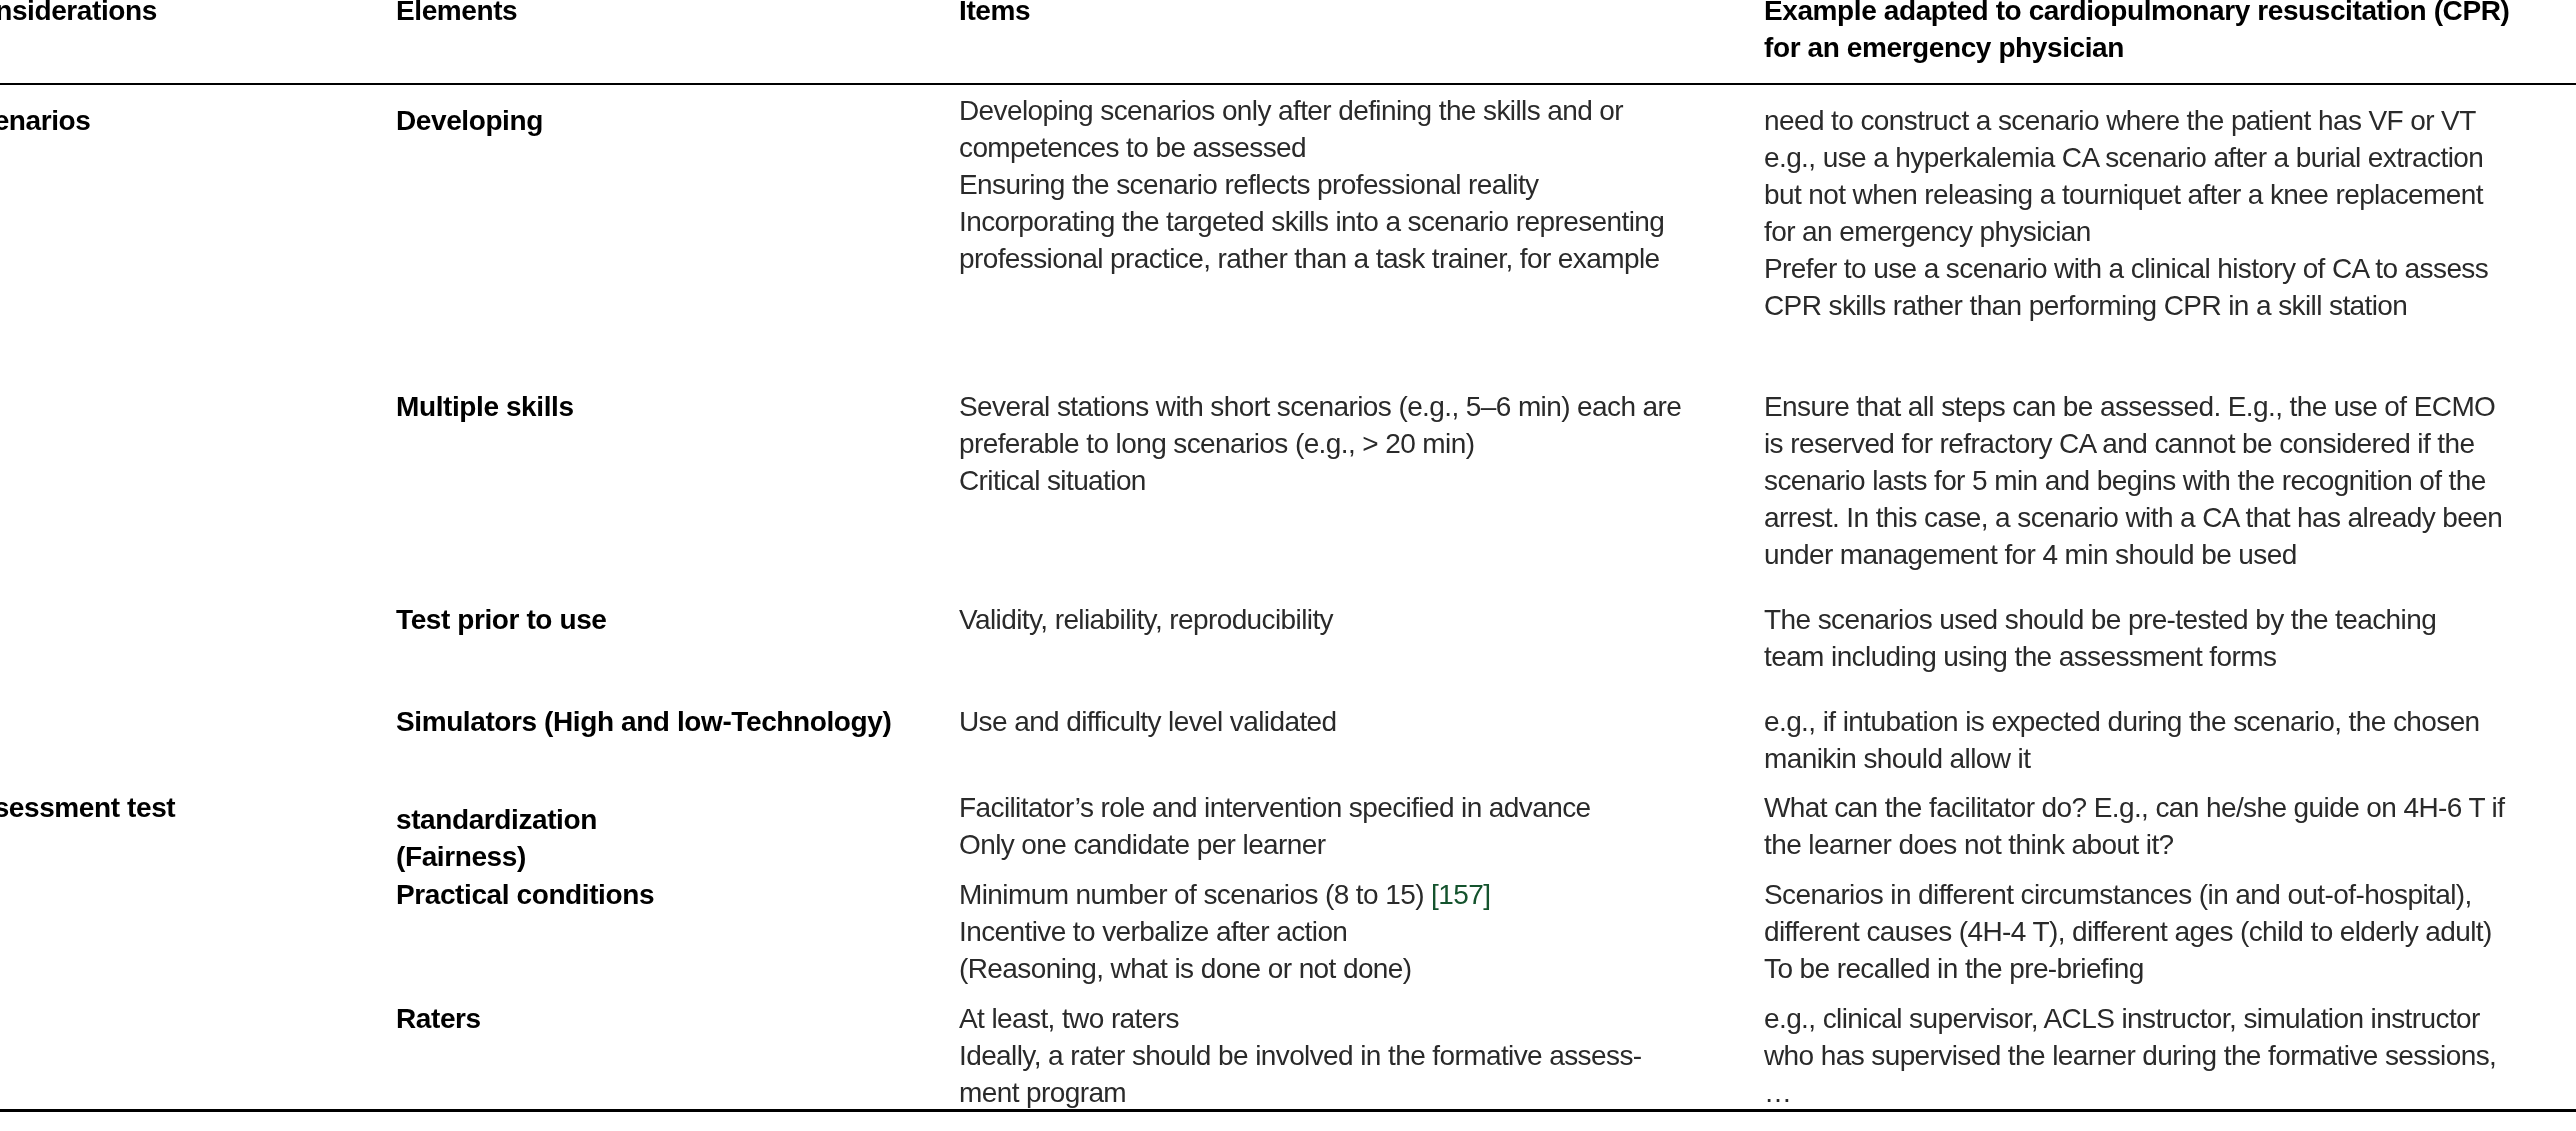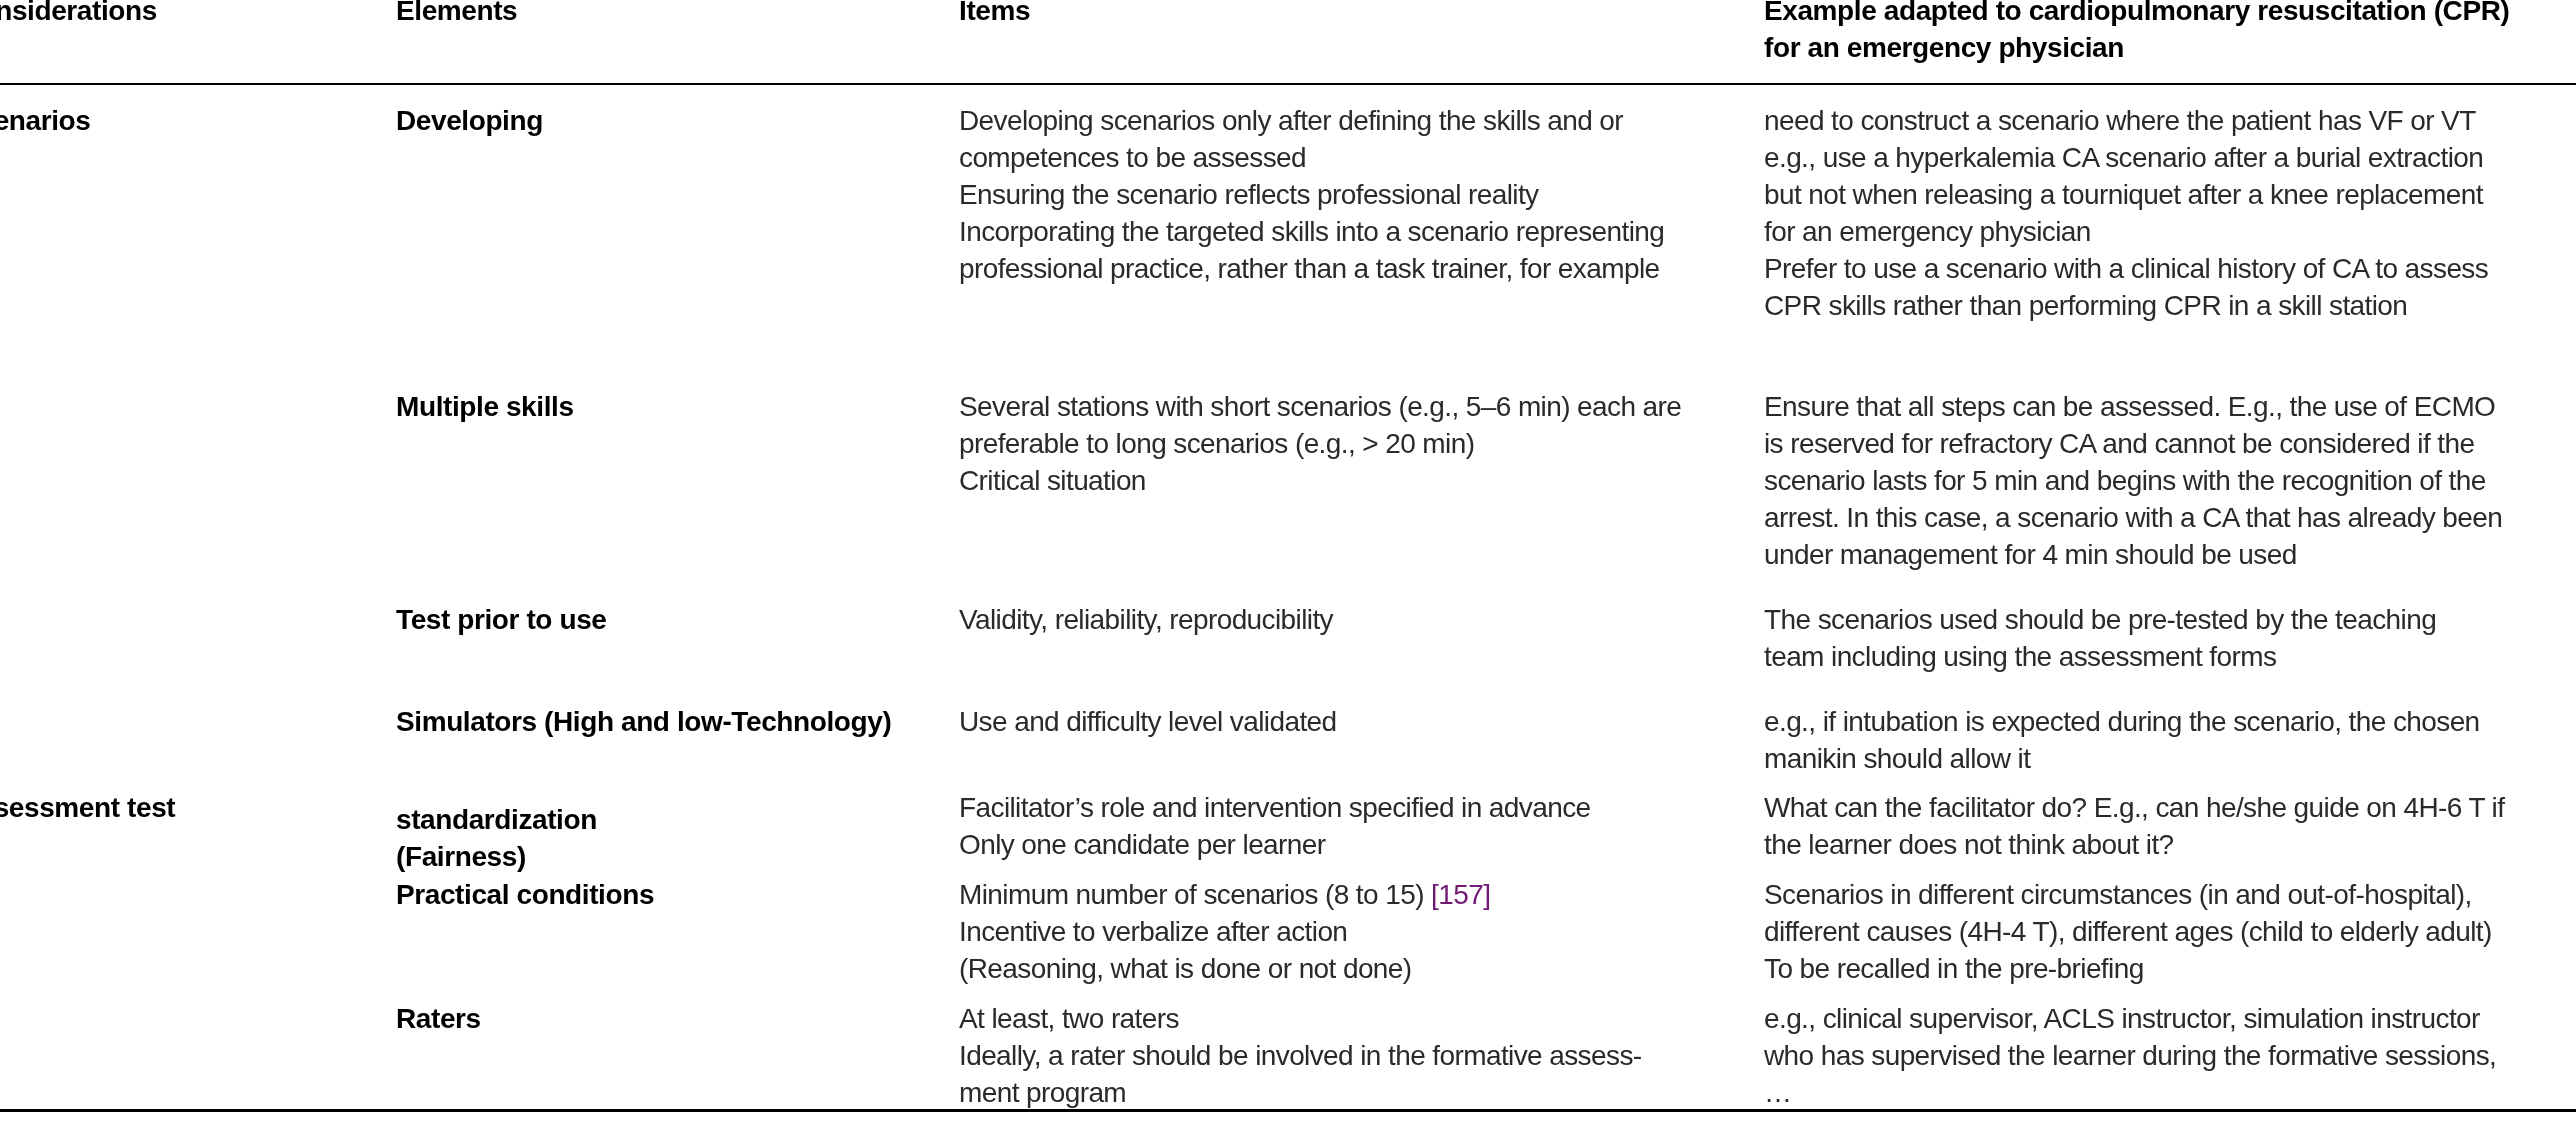--- a/index.html
+++ b/index.html
@@ -17,21 +17,21 @@
     display: block; height: 37px; line-height: 37px;
     font-size: 28px; letter-spacing: -0.6px;
   }
   .bold .line { font-weight: bold; color: #000; letter-spacing: -0.4px; }
   .body .line { font-weight: normal; color: #2a2a2a; }
   .col1 { left: -21.5px; }
   .col2 { left: 396px; }
   .col3 { left: 959px; }
   .col4 { left: 1764px; }
   .hdr { top: -7.8px; }
-  .ref { color: #701a75; }
+  .ref { color: #14532d; }
 </style>
 </head>
 <body>
 
 <div class="table">
 
   <div class="cell bold col1 hdr">
     <span class="line">onsiderations</span>
   </div>
   <div class="cell bold col2 hdr">
@@ -46,21 +46,21 @@
   </div>
 
   <div class="rule header"></div>
 
   <div class="cell bold col1" style="top:102px">
     <span class="line">cenarios</span>
   </div>
   <div class="cell bold col2" style="top:102px">
     <span class="line">Developing</span>
   </div>
-  <div class="cell body col3" style="top:102px">
+  <div class="cell body col3" style="top:92px">
     <span class="line">Developing scenarios only after defining the skills and or</span>
     <span class="line">competences to be assessed</span>
     <span class="line">Ensuring the scenario reflects professional reality</span>
     <span class="line">Incorporating the targeted skills into a scenario representing</span>
     <span class="line">professional practice, rather than a task trainer, for example</span>
   </div>
   <div class="cell body col4" style="top:102px">
     <span class="line">need to construct a scenario where the patient has VF or VT</span>
     <span class="line">e.g., use a hyperkalemia CA scenario after a burial extraction</span>
     <span class="line">but not when releasing a tourniquet after a knee replacement</span>

